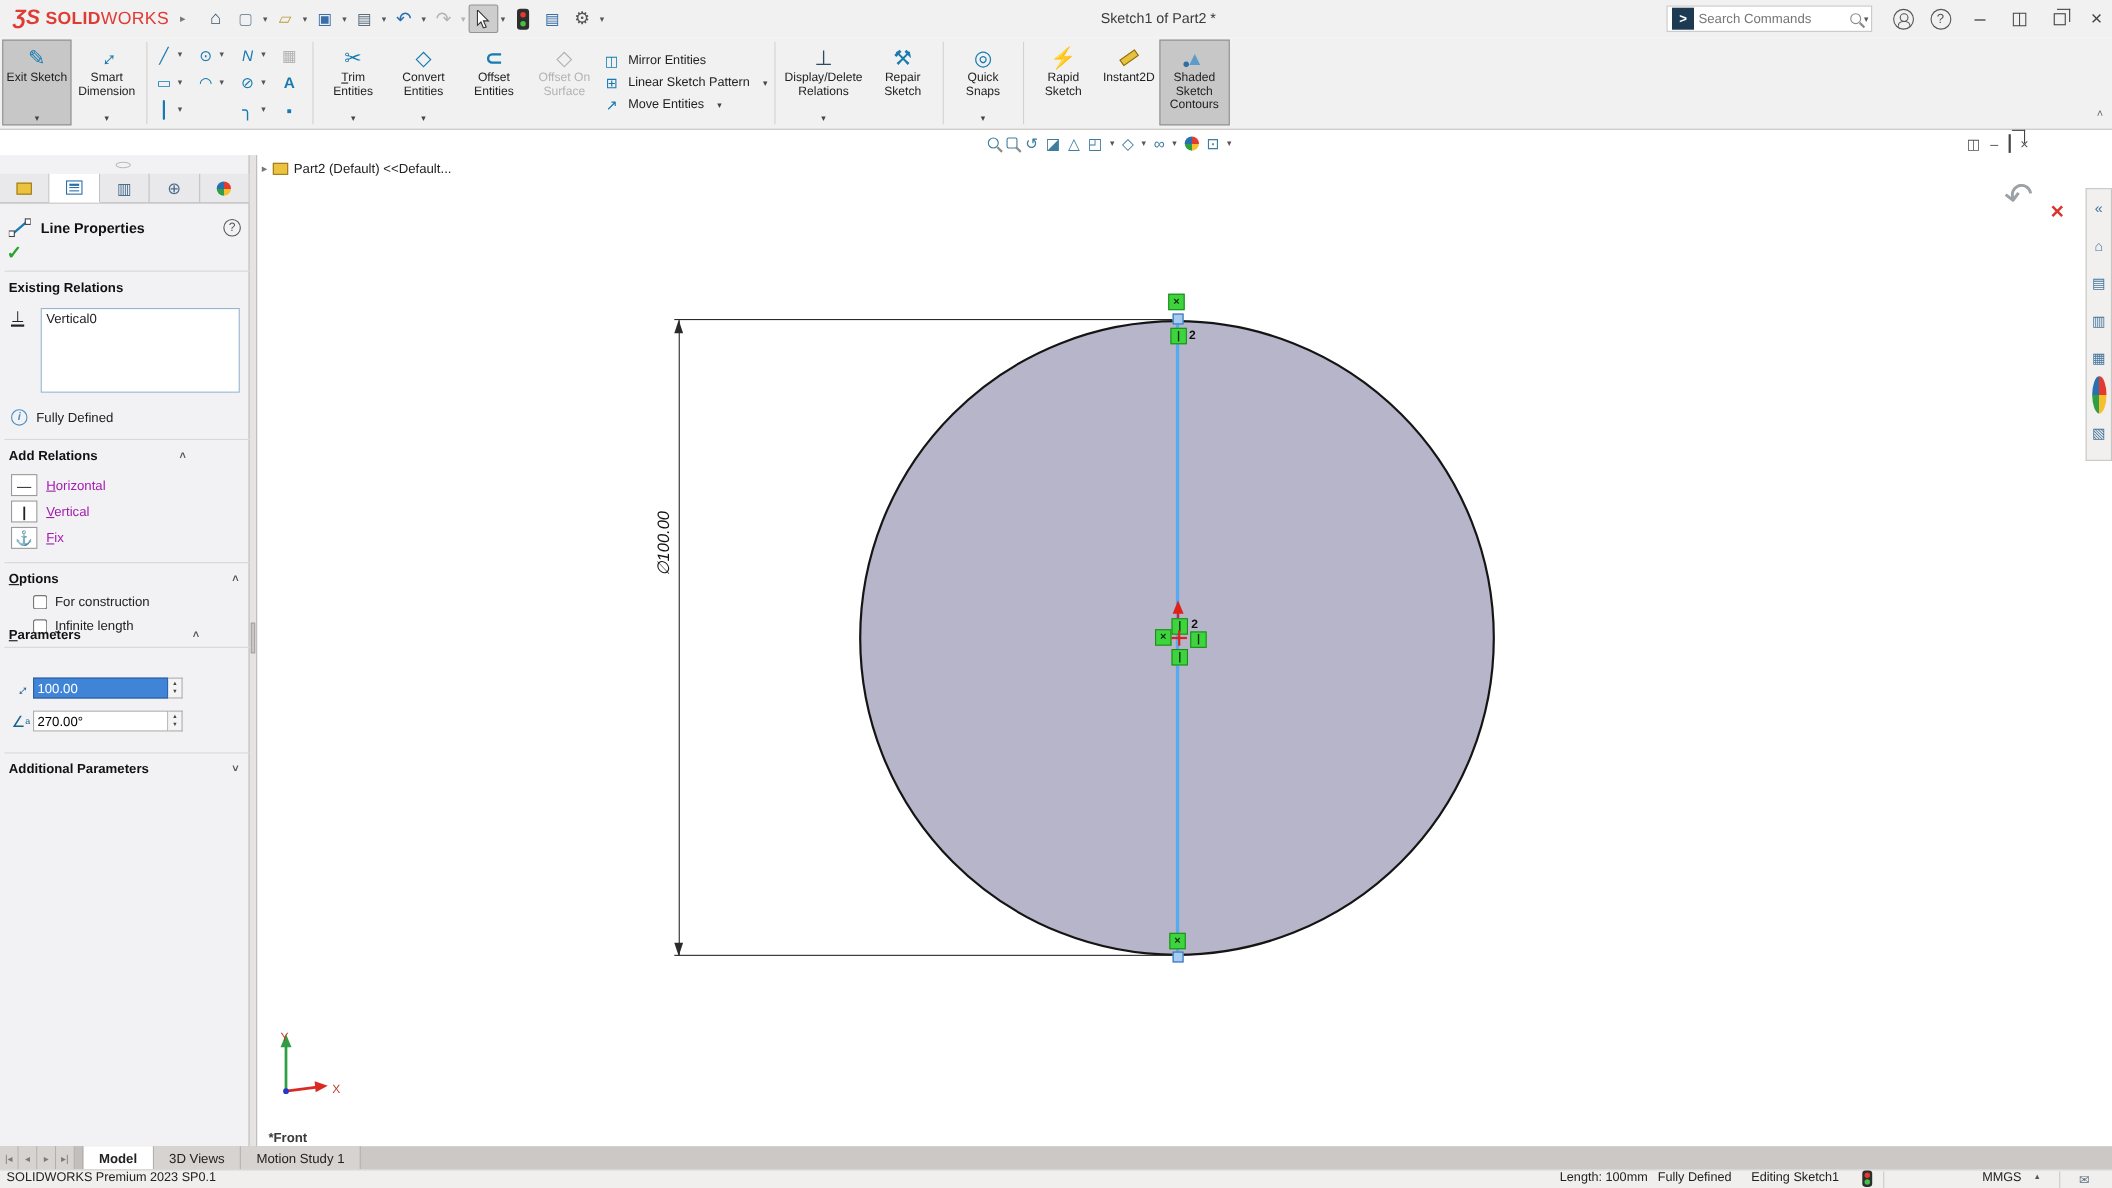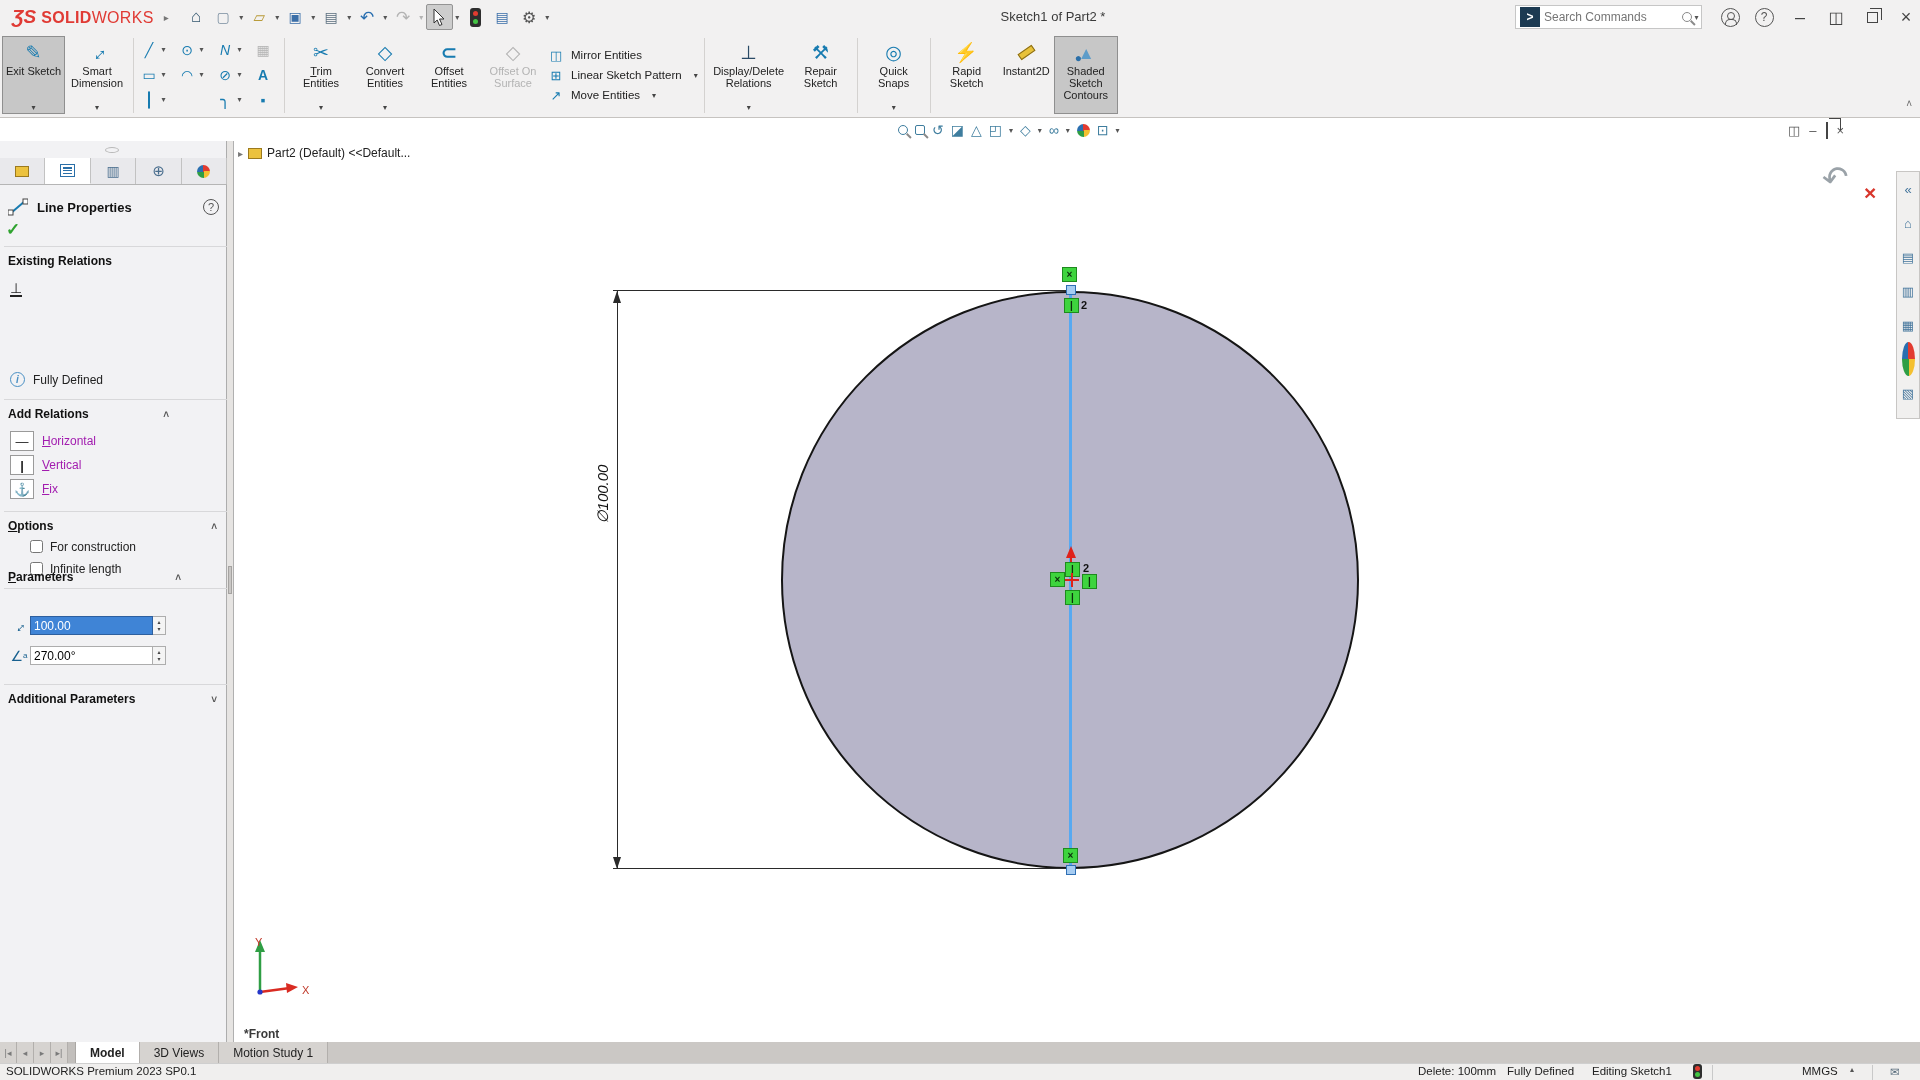--- a/index.html
+++ b/index.html
@@ -76,21 +76,21 @@
 .listic i{display:block;height:1.5px;background:#2a6fa8}
 .pglyph{font-size:14px;color:#4a6e8e}
 .psec{padding:0 8px;color:#1a1a1a}
 .phdr{display:flex;align-items:center;justify-content:space-between;font-weight:bold;font-size:12px;color:#111}
 .phdr .chev{font-size:10px;color:#555;margin-right:2px}
 .ul-first::first-letter{text-decoration:underline}
 .pdiv{height:1px;background:#d8d8da;margin:0 4px}
 .relbtn{display:flex;align-items:center;gap:8px;margin-left:2px}
 .relico{width:24px;height:20px;background:#fff;border:1px solid #9a9a9a;display:flex;align-items:center;justify-content:center;font-size:13px;color:#222}
 .rellbl{display:block;font-size:12px;color:#a21caf}
-.cbrow{display:flex;align-items:flex-start;gap:7px;margin-left:30px}
+.cbrow{display:flex;align-items:flex-end;gap:7px;margin-left:30px}
 .cbrow input{width:13px;height:13px}
 .cbrow label{display:block;font-size:12px}
 .parrow{position:absolute;display:flex;align-items:center}
 .parico{width:22px;height:18px;display:flex;align-items:center;justify-content:center;color:#17608f;font-size:14px}
 .parfield{width:123px;height:19px;border:1px solid #6aa0cf;background:#fff;font-family:"Liberation Sans",sans-serif;font-size:12px;padding:0 3px;outline:none}
 .parfield.selected{background:#3f84d6;color:#fff;border-color:#2d5f9e}
 .spin{width:13px;height:19px;border:1px solid #adadad;border-left:none;display:flex;flex-direction:column;align-items:center;justify-content:space-evenly;background:#f4f4f4;font-size:6px;color:#444;line-height:1}
 .infoc{width:15px;height:15px;border-radius:50%;border:1.5px solid #4a90c4;color:#4a90c4;font-size:10px;font-weight:bold;font-style:italic;display:flex;align-items:center;justify-content:center}
 #splitter{position:absolute;left:227px;top:141px;width:7px;height:902px;background:#e6e4e2;border-right:1px solid #b0b0b0}
 #splitgrip{position:absolute;left:1px;top:425px;width:4px;height:28px;background:#c9c7c5;border:1px solid #a5a3a1}
@@ -391,20 +391,23 @@
     <span class="abs" style="left:6px;top:78px;color:#2fa32f;font-size:17px;font-weight:bold">✓</span>
     <div class="pdiv abs" style="left:0;top:105px;width:227px"></div>
 
     <div class="psec abs" style="left:0;top:113px;width:256px">
       <div class="phdr">
         <span>Existing Relations</span>
         <span class="chev">˄</span>
       </div>
     </div>
     <span class="abs" style="left:10px;top:140px;font-size:14px;color:#222;border-bottom:2px solid #222;line-height:14px">⊥</span>
+    <div class="abs" style="left:37px;top:139px;width:181px;height:77px;background:#fff;border:1px solid #96b4cf;padding:2px 4px">
+      <div>Vertical0</div>
+    </div>
     <div class="abs" style="left:10px;top:231px;display:flex;align-items:center;gap:8px">
       <span class="infoc">i</span>
       <span>Fully Defined</span>
     </div>
     <div class="pdiv abs" style="left:0;top:258px;width:227px"></div>
 
     <div class="psec abs" style="left:0;top:266px;width:179px">
       <div class="phdr">
         <span>Add Relations</span>
         <span class="chev">˄</span>
@@ -560,21 +563,21 @@
     <span class="navb">▸</span>
     <span class="navb">▸|</span>
     <span id="mtabsplit"></span>
     <div class="mtab active">Model</div>
     <div class="mtab">3D Views</div>
     <div class="mtab">Motion Study 1</div>
   </div>
 
   <div id="status">
     <span class="sitem" style="left:6px">SOLIDWORKS Premium 2023 SP0.1</span>
-    <span class="sitem" style="left:1418px">Delete: 100mm</span>
+    <span class="sitem" style="left:1418px">Length: 100mm</span>
     <span class="sitem" style="left:1507px">Fully Defined</span>
     <span class="sitem" style="left:1592px">Editing Sketch1</span>
     <span class="sitem" style="left:1693px;top:0">
         <span class="traffic" style="height:15px;width:9px">
           <i class="r"></i>
           <i class="g"></i>
         </span>
       </span>
     <span class="vsep" style="left:1712px"></span>
     <span class="sitem" style="left:1802px">MMGS</span>

